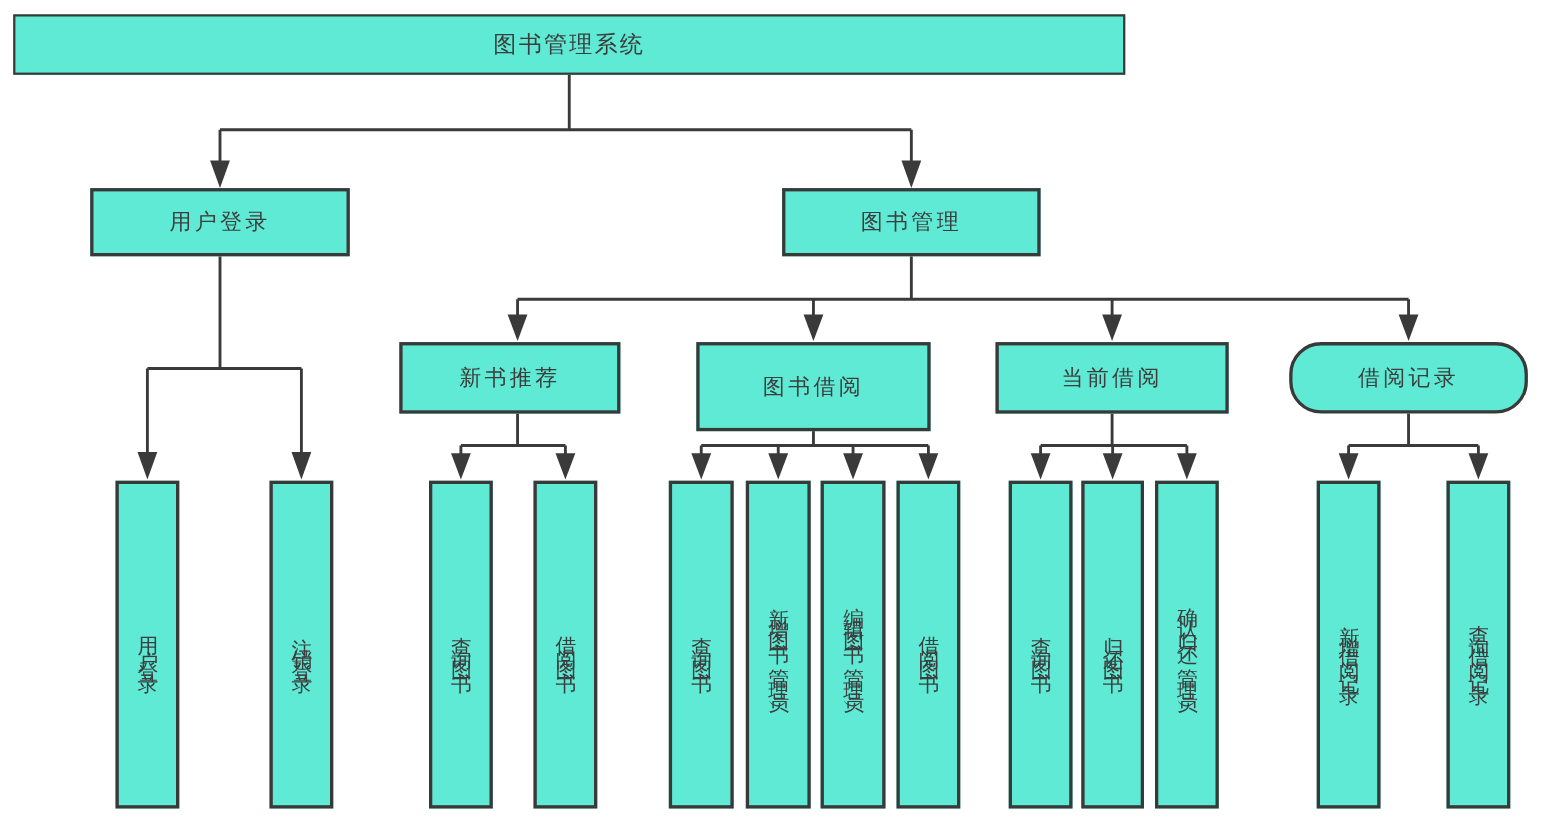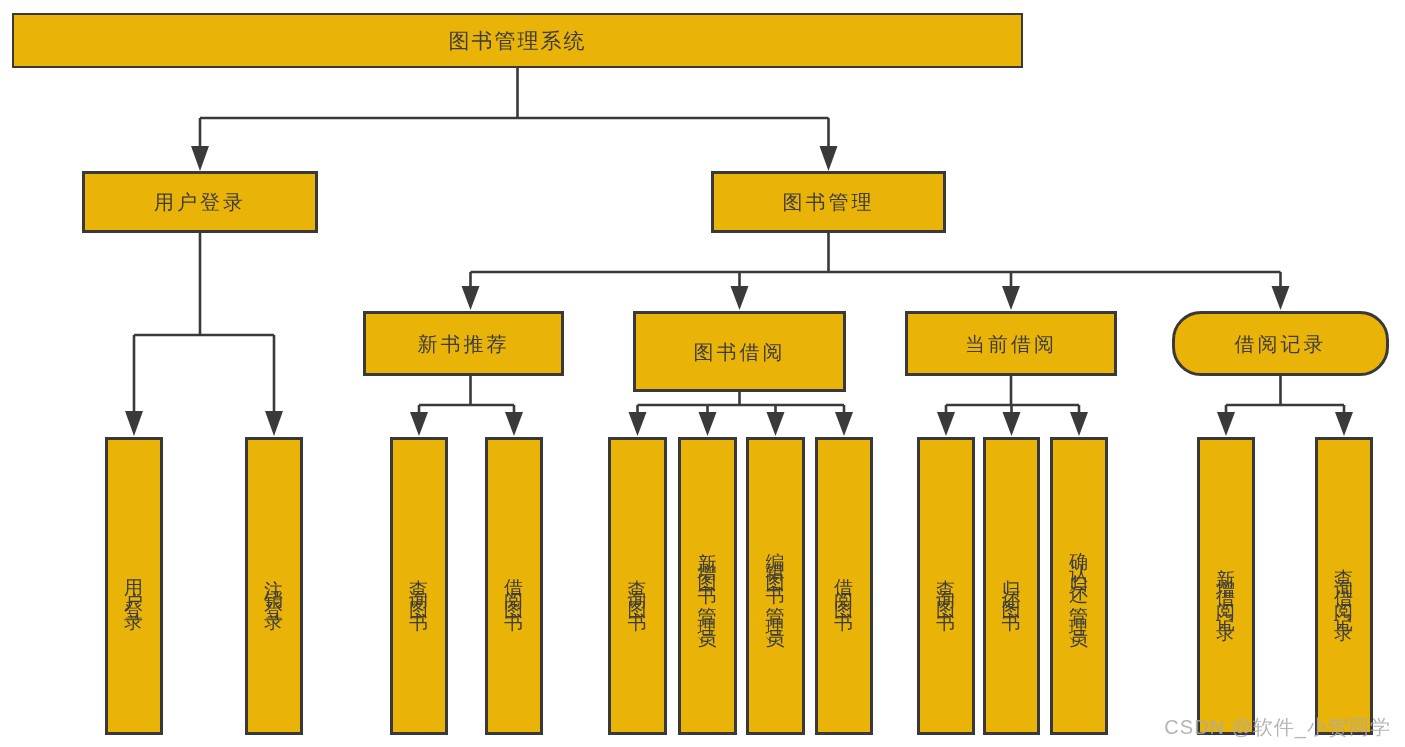--- a/index.html
+++ b/index.html
@@ -8,21 +8,21 @@
     width:1405px;height:747px;
     background:#ffffff;
     font-family:"Liberation Sans","DejaVu Sans",sans-serif;
     overflow:hidden;
   }
   #wires{position:absolute;left:0;top:0;z-index:1;}
   #wires path{stroke:#3a3a3a;stroke-width:2.6;fill:none;}
   #wires polygon{fill:#3a3a3a;stroke:none;}
   .box{
     position:absolute;box-sizing:border-box;z-index:2;
-    background:#eab308;border:3px solid #393939;
+    background:#5eead4;border:3px solid #393939;
     display:flex;align-items:center;justify-content:center;
   }
   .box .lbl{
     font-size:20px;letter-spacing:3px;color:#3d3d3d;
     white-space:nowrap;line-height:1.2;
   }
   .root{border-width:2.5px;}
   .root .lbl{font-size:21px;letter-spacing:2px;}
   .vbox .lbl{
     writing-mode:vertical-lr;
@@ -153,15 +153,14 @@
     <span class="lbl">确认归还（管理员）</span>
   </div>
 
   <div class="box vbox" style="left:1197px;top:437px;width:58px;height:298px;">
     <span class="lbl">新增借阅记录</span>
   </div>
   <div class="box vbox" style="left:1315px;top:437px;width:58px;height:298px;">
     <span class="lbl">查询借阅记录</span>
   </div>
 
-  <div class="watermark">CSDN @软件_小贺同学</div>
 
 </div>
 
 </body></html>

